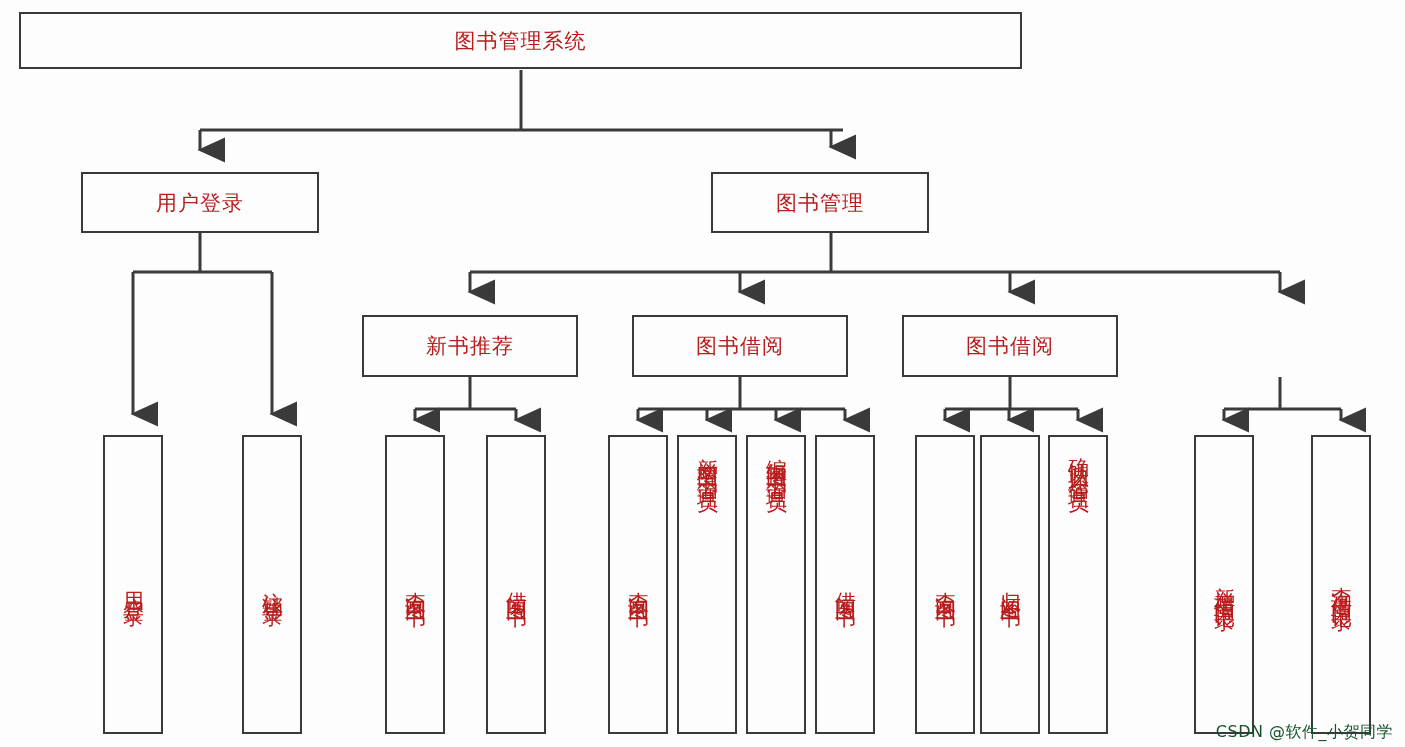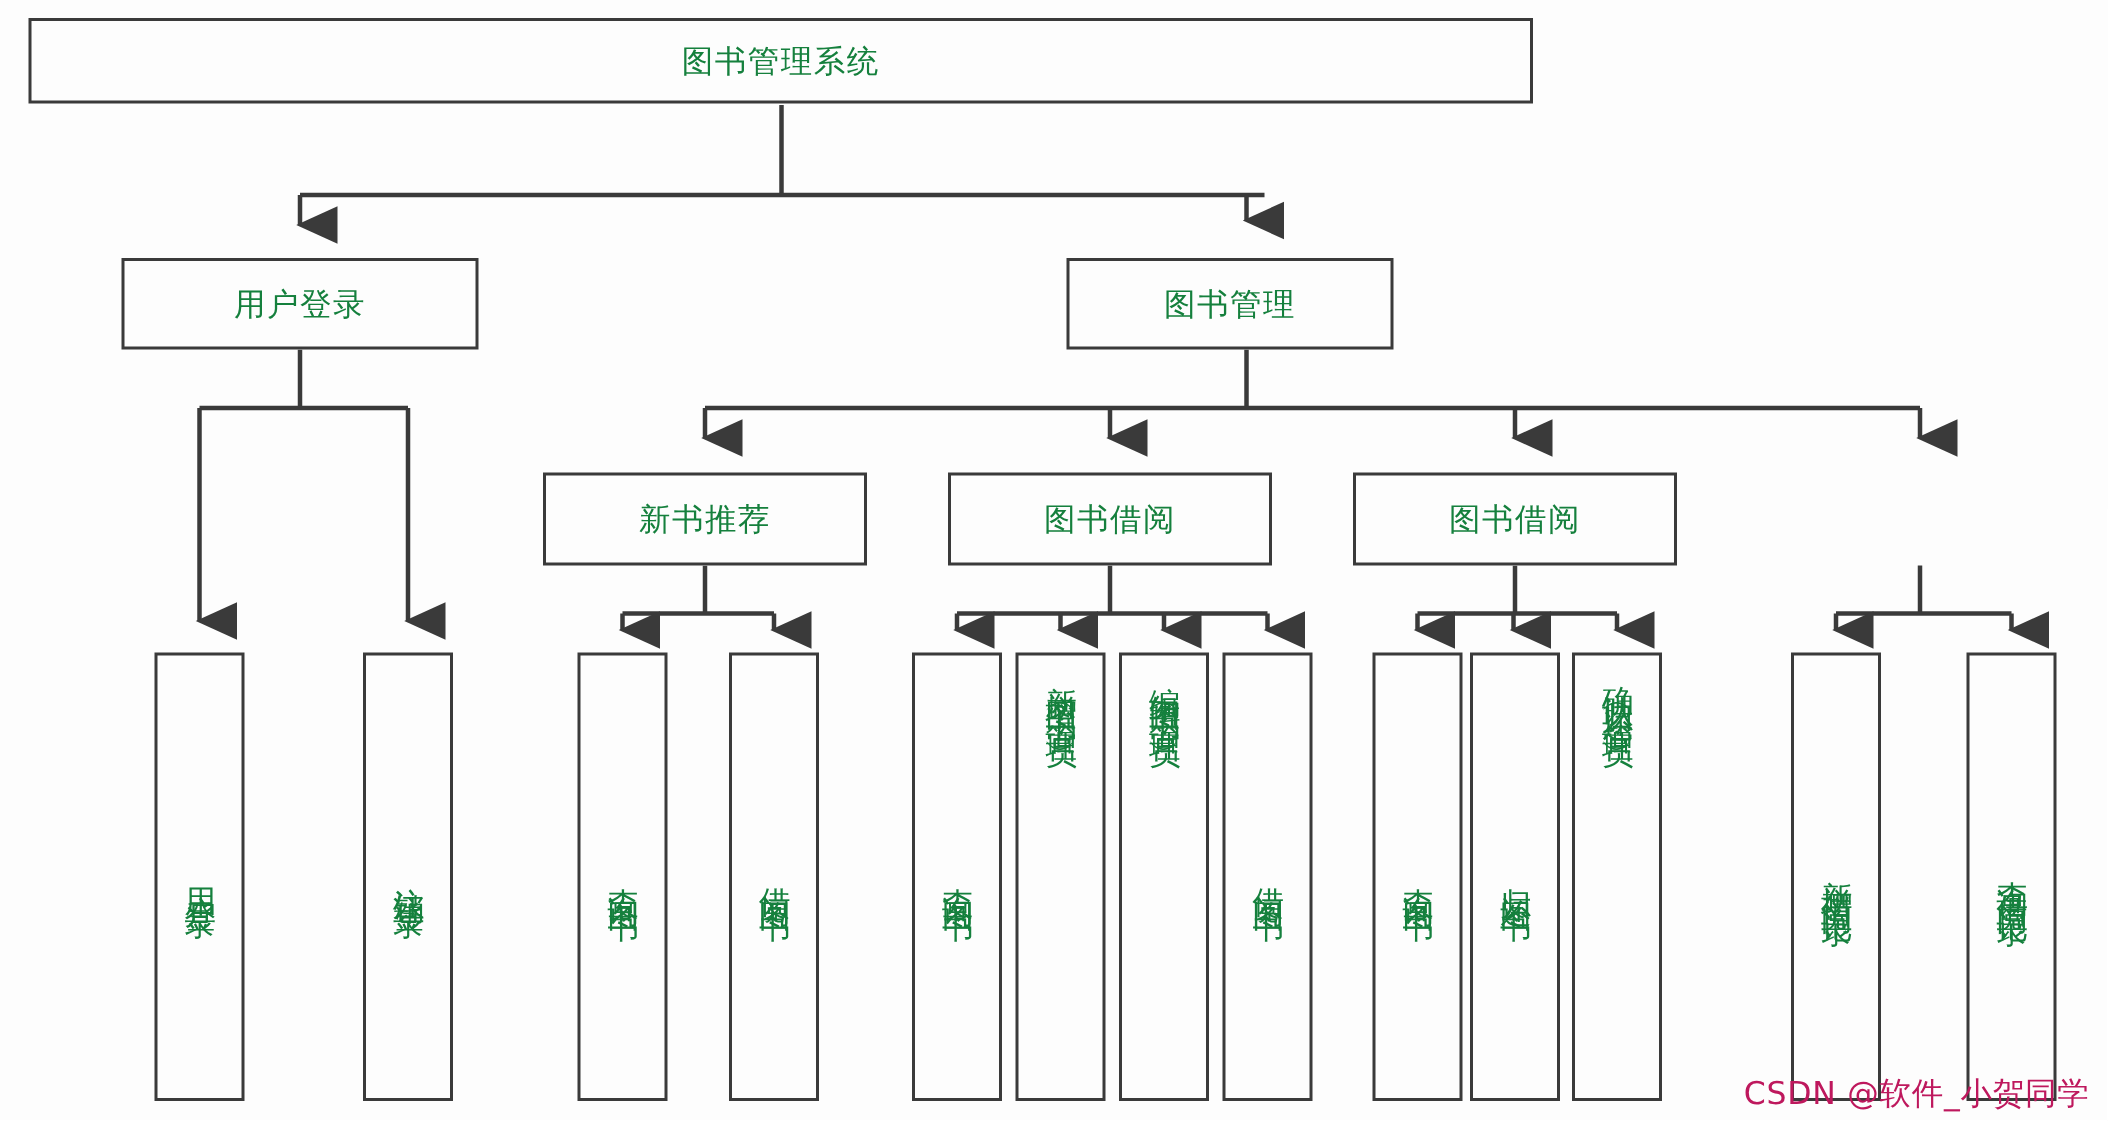--- a/index.html
+++ b/index.html
@@ -16,21 +16,21 @@
     overflow: hidden;
   }
   .node {
     position: absolute;
     box-sizing: border-box;
     border: 2px solid #3a3a3a;
     background: #fdfdfd;
     display: flex;
     align-items: center;
     justify-content: center;
-    color: #15803d;
+    color: #b91c1c;
   }
   .node.h {
     font-size: 21px;
     letter-spacing: 1px;
   }
   .node.v {
     font-size: 21px;
     padding-top: 4px;
     padding-bottom: 4px;
     align-items: flex-start;
@@ -52,22 +52,22 @@
     left: 0;
     top: 0;
     width: 1405px;
     height: 747px;
     pointer-events: none;
   }
   #watermark {
     position: absolute;
     right: 12px;
     bottom: 4px;
-    font-size: 21px;
-    color: #be185d;
+    font-size: 16px;
+    color: #14532d;
     white-space: nowrap;
     letter-spacing: 0.5px;
   }
 </style>
 </head>
 <body>
 
 <div id="canvas">
 
   <svg id="edges" viewBox="0 0 1405 747">

